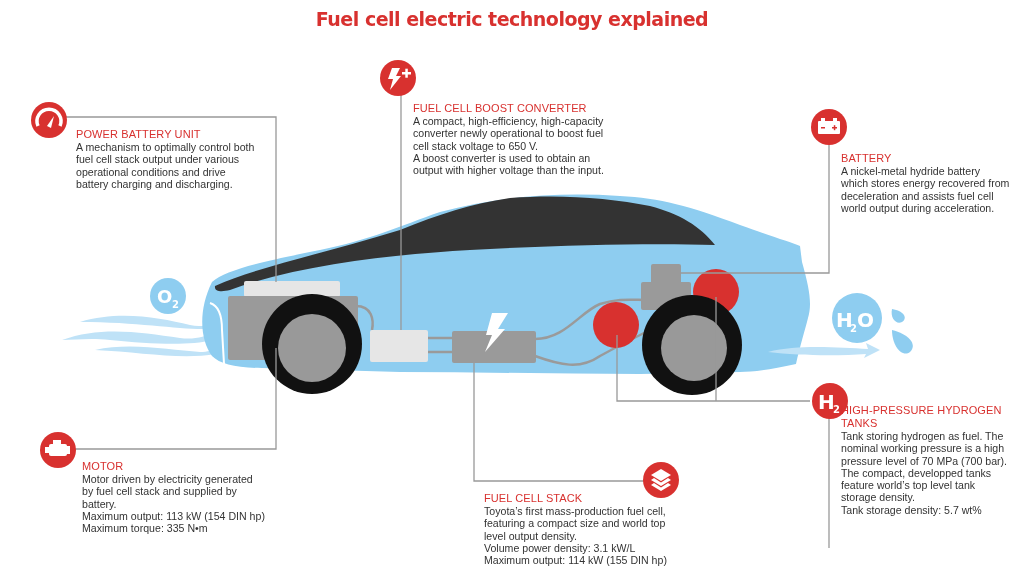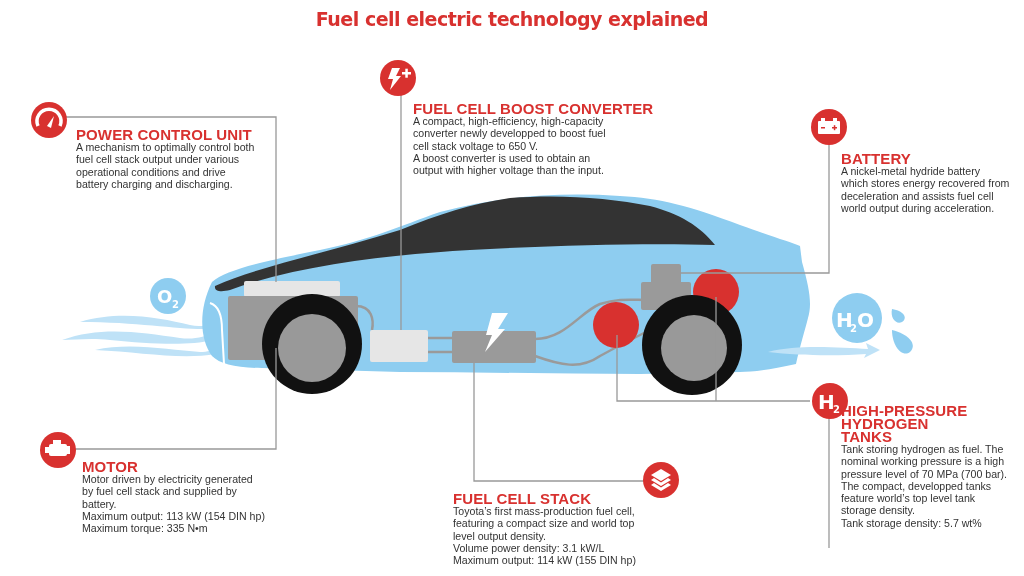--- a/index.html
+++ b/index.html
@@ -1,20 +1,20 @@
 <!DOCTYPE html>
 <html><head>
 <meta charset="utf-8">
 <style>
   html, body { margin: 0; padding: 0; background: #ffffff; }
   body { width: 1024px; height: 576px; position: relative; overflow: hidden; font-family: "DejaVu Sans", sans-serif; }
   .title { position: absolute; left: 0; right: 0; top: 0; text-align: center; color: #d8312f; font-family: "DejaVu Sans", sans-serif; font-weight: bold; font-size: 19px; letter-spacing: -0.5px; line-height: 38px; }
   svg.art { position: absolute; left: 0; top: 0; }
   .block { position: absolute; font-family: "Liberation Sans", sans-serif; color: #333333; font-size: 10.6px; line-height: 12.3px; }
-  .block .h { color: #d8312f; font-weight: bold; font-size: 15px; line-height: 13px; letter-spacing: 0.1px; }
+  .block .h { color: #d8312f; font-weight: normal; font-size: 11px; line-height: 13px; letter-spacing: 0.1px; }
   .block .p { display: block; }
 </style>
 </head>
 <body>
 
 <div class="title">Fuel cell electric technology explained</div>
 
 <svg class="art" width="1024" height="576" viewBox="0 0 1024 576">
 
   <g fill="#bfe2f7">
@@ -121,31 +121,31 @@
     <path d="M651 485 L 654 483 L 661 487.5 L 668 483 L 671 485 L 661 491 Z" fill="#ffffff"></path>
   </g>
   <g>
     <circle cx="830" cy="401" r="18" fill="#d8312f"></circle>
     <text x="818" y="409" fill="#ffffff" font-family="DejaVu Sans, sans-serif" font-weight="bold" font-size="20">H</text>
     <text x="833" y="413" fill="#ffffff" font-family="DejaVu Sans, sans-serif" font-weight="bold" font-size="10">2</text>
   </g>
 </svg>
 
 <div class="block" style="left:76px; top:128px;">
-  <span class="p h">POWER CONTROL UNIT</span>
+  <span class="p h">POWER BATTERY UNIT</span>
   <span class="p">A mechanism to optimally control both</span>
   <span class="p">fuel cell stack output under various</span>
   <span class="p">operational conditions and drive</span>
   <span class="p">battery charging and discharging.</span>
 </div>
 
 <div class="block" style="left:413px; top:102px;">
   <span class="p h">FUEL CELL BOOST CONVERTER</span>
   <span class="p">A compact, high-efficiency, high-capacity</span>
-  <span class="p">converter newly developped to boost fuel</span>
+  <span class="p">converter newly operational to boost fuel</span>
   <span class="p">cell stack voltage to 650 V.</span>
   <span class="p">A boost converter is used to obtain an</span>
   <span class="p">output with higher voltage than the input.</span>
 </div>
 
 <div class="block" style="left:841px; top:152px;">
   <span class="p h">BATTERY</span>
   <span class="p">A nickel-metal hydride battery</span>
   <span class="p">which stores energy recovered from</span>
   <span class="p">deceleration and assists fuel cell</span>
@@ -154,21 +154,21 @@
 
 <div class="block" style="left:82px; top:460px;">
   <span class="p h">MOTOR</span>
   <span class="p">Motor driven by electricity generated</span>
   <span class="p">by fuel cell stack and supplied by</span>
   <span class="p">battery.</span>
   <span class="p">Maximum output: 113 kW (154 DIN hp)</span>
   <span class="p">Maximum torque: 335 N•m</span>
 </div>
 
-<div class="block" style="left:453px; top:492px;">
+<div class="block" style="left:484px; top:492px;">
   <span class="p h">FUEL CELL STACK</span>
   <span class="p">Toyota’s first mass-production fuel cell,</span>
   <span class="p">featuring a compact size and world top</span>
   <span class="p">level output density.</span>
   <span class="p">Volume power density: 3.1 kW/L</span>
   <span class="p">Maximum output: 114 kW (155 DIN hp)</span>
 </div>
 
 <div class="block" style="left:841px; top:404px;">
   <span class="p h">HIGH-PRESSURE HYDROGEN</span>

